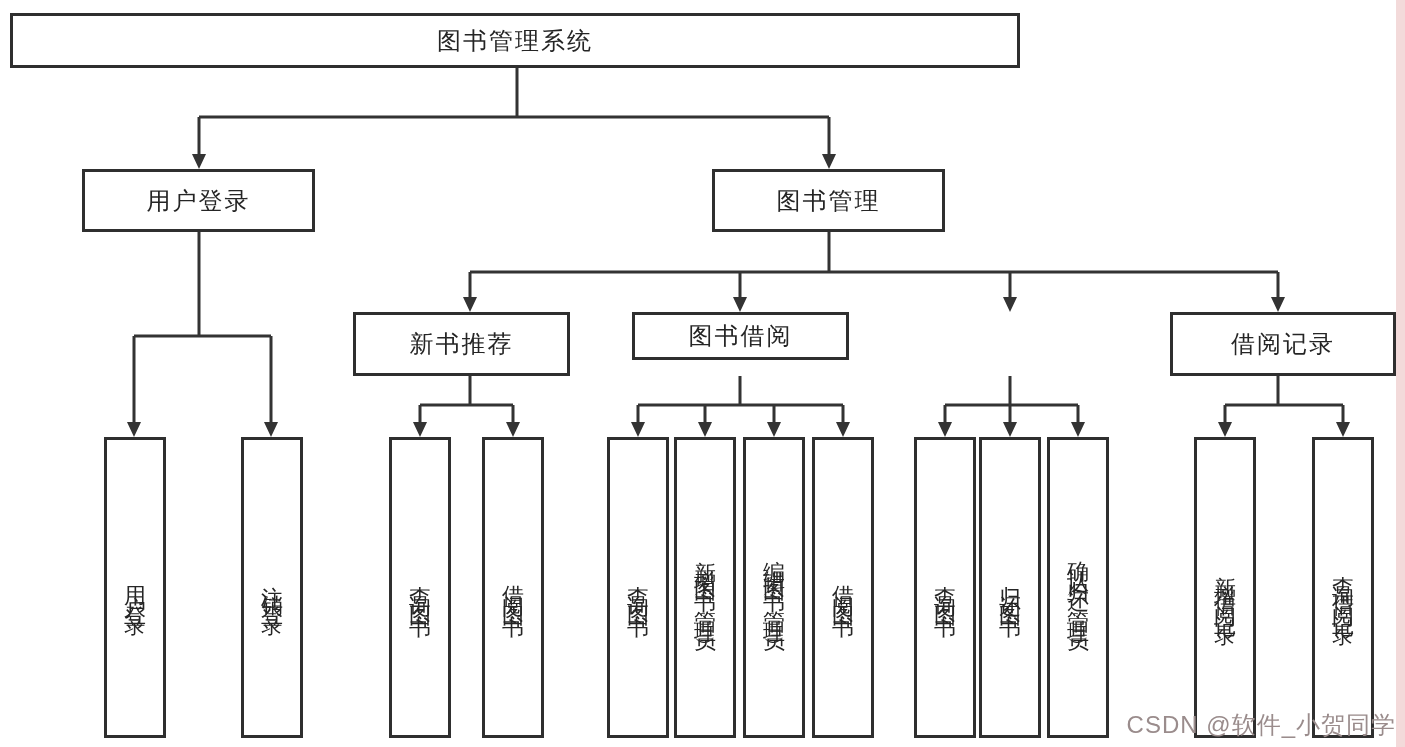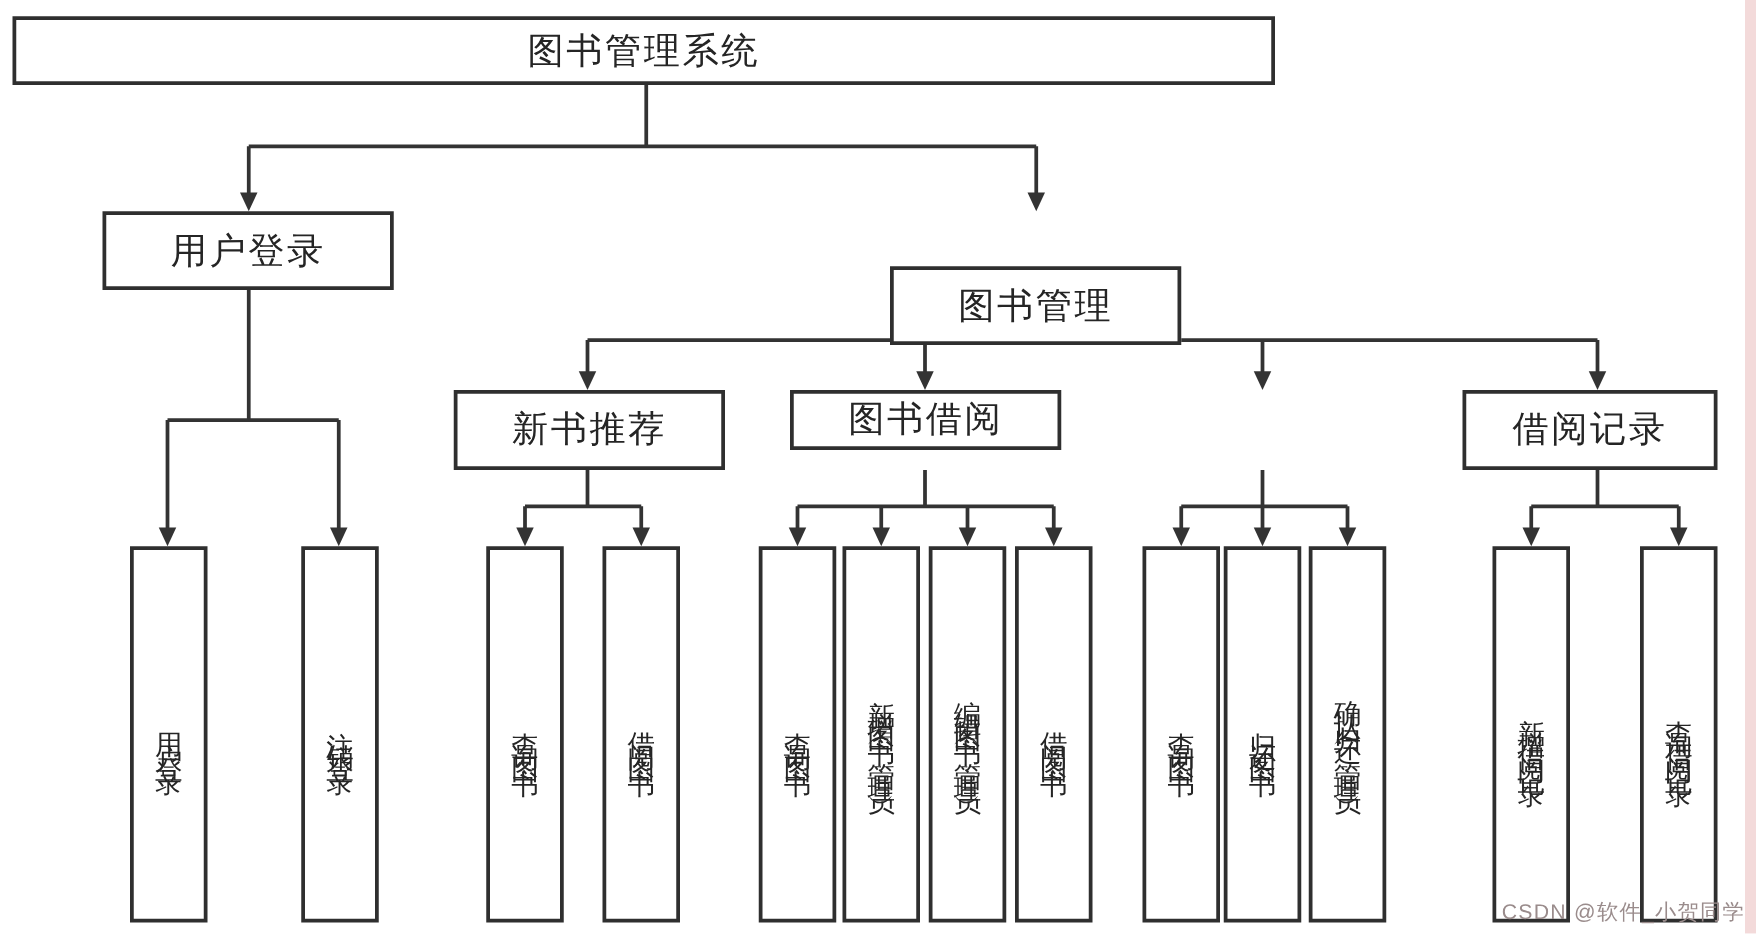--- a/index.html
+++ b/index.html
@@ -24,34 +24,34 @@
     position:absolute;
     box-sizing:border-box;
     border:3px solid var(--border);
     background:#fff;
     display:flex;
     align-items:center;
     justify-content:center;
     color:var(--text);
     z-index:2;
   }
-  .hbox{font-size:29px;letter-spacing:2px;white-space:nowrap;}
+  .hbox{font-size:24px;letter-spacing:2px;white-space:nowrap;}
   .vbox{
     writing-mode:vertical-rl;
     text-orientation:mixed;
     font-size:22px;
     letter-spacing:10px;
     line-height:1;
     white-space:nowrap;
   }
   .watermark{
     position:absolute;
     right:9px;
     bottom:6px;
-    font-size:17px;
+    font-size:24px;
     letter-spacing:1px;
     color:var(--watermark);
     z-index:3;
     white-space:nowrap;
     margin-top:20px;
   }
   .right-strip{
     position:absolute;
     right:0;top:0;
     width:9px;height:747px;
@@ -96,25 +96,25 @@
       <polygon points="1003,422 1017,422 1010,437"></polygon>
       <polygon points="1071,422 1085,422 1078,437"></polygon>
       <polygon points="1218,422 1232,422 1225,437"></polygon>
       <polygon points="1336,422 1350,422 1343,437"></polygon>
     </g>
   </svg>
 
   <div class="node hbox" style="left:10px;top:13px;width:1010px;height:55px;">图书管理系统</div>
 
   <div class="node hbox" style="left:82px;top:169px;width:233px;height:63px;">用户登录</div>
-  <div class="node hbox" style="left:712px;top:169px;width:233px;height:63px;margin-top:44px;">图书管理</div>
+  <div class="node hbox" style="left:712px;top:169px;width:233px;height:63px;">图书管理</div>
 
-  <div class="node hbox" style="left:363px;top:312px;width:217px;height:64px;">新书推荐</div>
+  <div class="node hbox" style="left:353px;top:312px;width:217px;height:64px;">新书推荐</div>
   <div class="node hbox" style="left:632px;top:312px;width:217px;height:48px;">图书借阅</div>
-  <div class="node hbox" style="left:1170px;top:312px;width:204px;height:64px;">借阅记录</div>
+  <div class="node hbox" style="left:1170px;top:312px;width:226px;height:64px;">借阅记录</div>
 
   <div class="node vbox" style="left:104px;top:437px;width:62px;height:301px;">用户登录</div>
   <div class="node vbox" style="left:241px;top:437px;width:62px;height:301px;">注销登录</div>
 
   <div class="node vbox" style="left:389px;top:437px;width:62px;height:301px;">查询图书</div>
   <div class="node vbox" style="left:482px;top:437px;width:62px;height:301px;">借阅图书</div>
 
   <div class="node vbox" style="left:607px;top:437px;width:62px;height:301px;">查询图书</div>
   <div class="node vbox" style="left:674px;top:437px;width:62px;height:301px;">新增图书（管理员）</div>
   <div class="node vbox" style="left:743px;top:437px;width:62px;height:301px;">编辑图书（管理员）</div>

